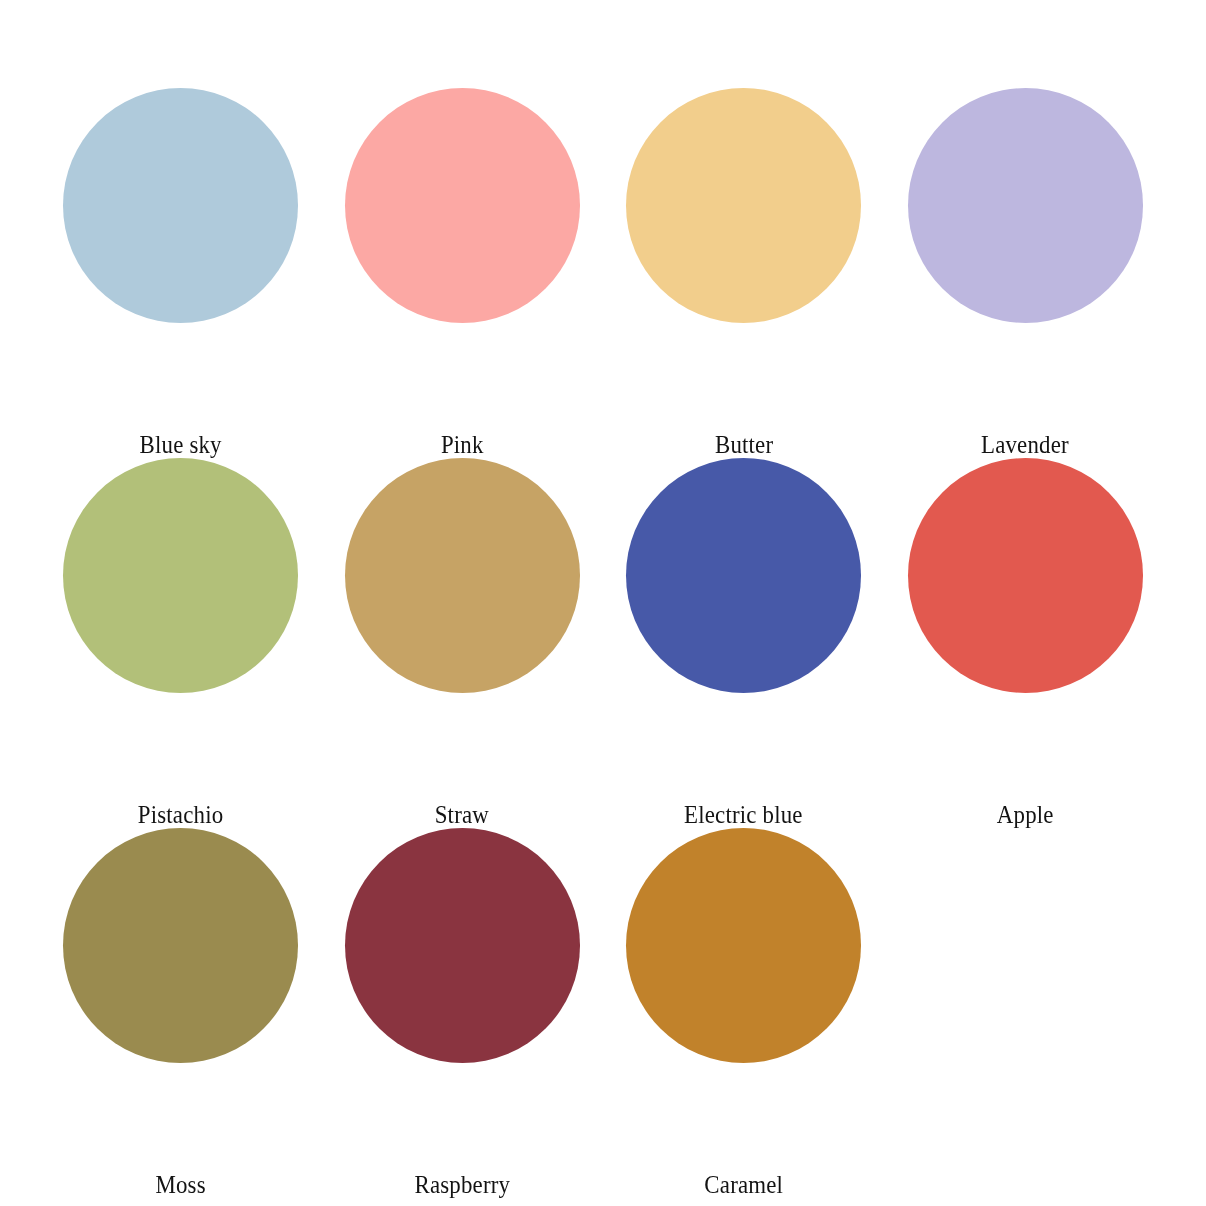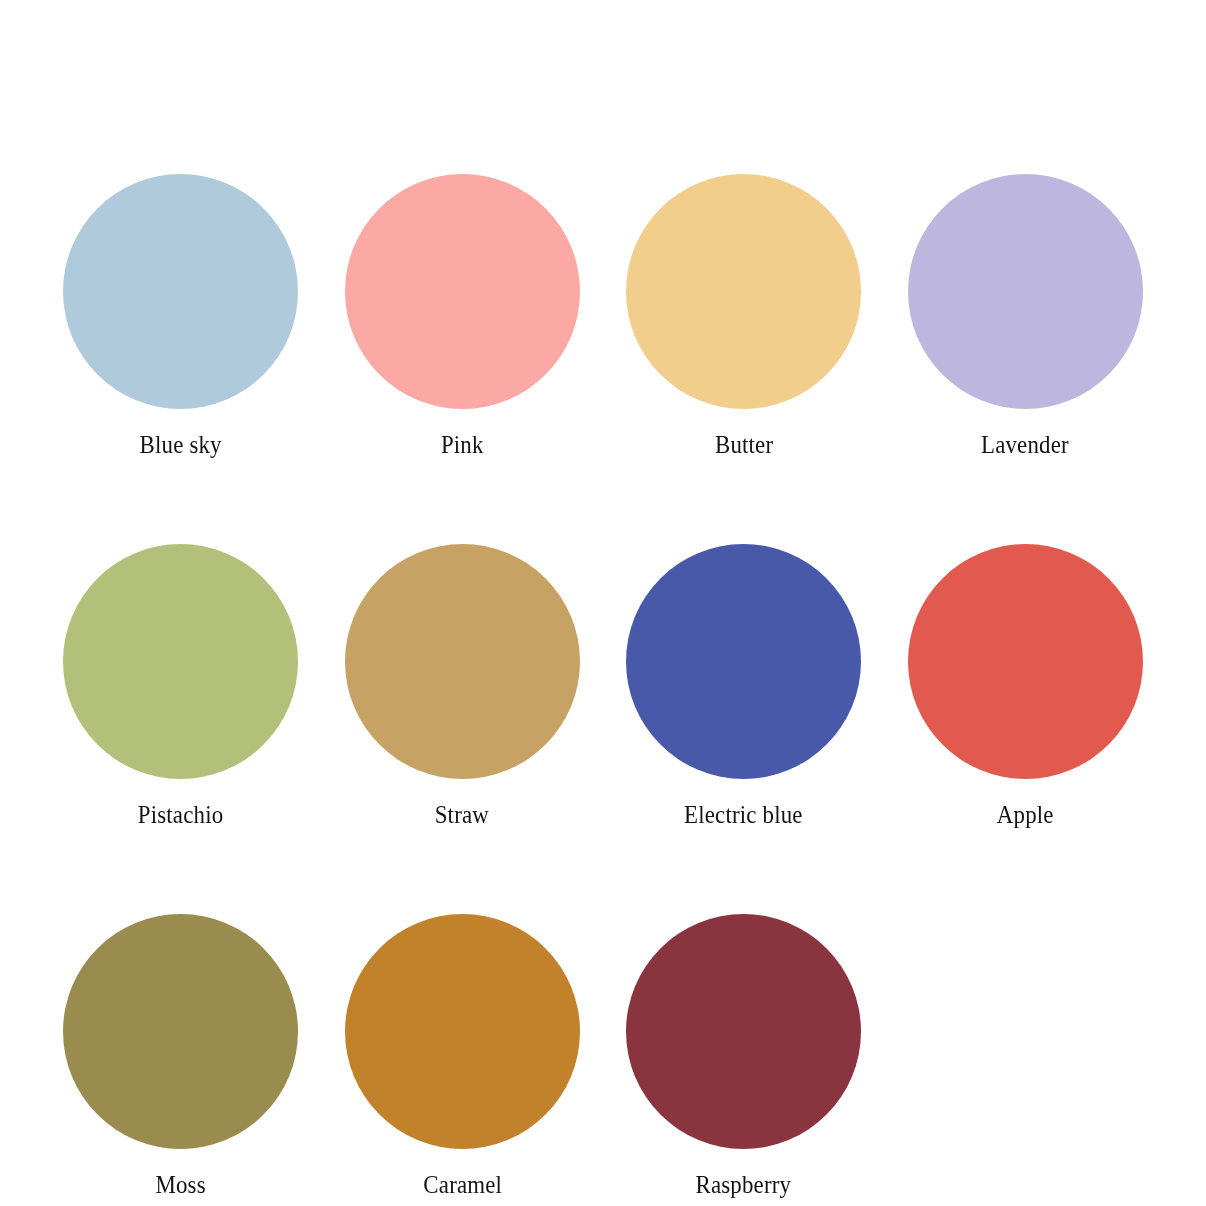--- a/index.html
+++ b/index.html
@@ -28,21 +28,21 @@
     grid-template-rows: repeat(3, 370px);
     column-gap: 0px;
     row-gap: 0px;
     width: 1126px;
     margin: 0 auto;
   }
   .swatch-cell {
     display: flex;
     flex-direction: column;
     align-items: center;
-    justify-content: flex-end;
+    justify-content: space-between;
   }
   .swatch-circle {
     width: 235px;
     height: 235px;
     border-radius: 50%;
     display: block;
   }
   .swatch-label {
     margin-top: 22px;
     font-size: 26px;
@@ -101,23 +101,23 @@
       <div class="swatch-circle" style="background-color: rgb(226, 89, 79);"></div>
       <div class="swatch-label" style="color: rgb(19, 19, 19);">Apple</div>
     </div>
 
     <div class="swatch-cell">
       <div class="swatch-circle" style="background-color: rgb(154, 139, 79);"></div>
       <div class="swatch-label" style="color: rgb(19, 19, 19);">Moss</div>
     </div>
 
     <div class="swatch-cell">
-      <div class="swatch-circle" style="background-color: rgb(193, 130, 43);"></div>
-      <div class="swatch-label" style="color: rgb(19, 19, 19);">Caramel</div>
+      <div class="swatch-circle" style="background-color: rgb(138, 52, 64);"></div>
+      <div class="swatch-label" style="color: rgb(19, 19, 19);">Raspberry</div>
     </div>
 
     <div class="swatch-cell">
-      <div class="swatch-circle" style="background-color: rgb(138, 52, 64);"></div>
-      <div class="swatch-label" style="color: rgb(19, 19, 19);">Raspberry</div>
+      <div class="swatch-circle" style="background-color: rgb(193, 130, 43);"></div>
+      <div class="swatch-label" style="color: rgb(19, 19, 19);">Caramel</div>
     </div>
 
   </div>
 </div>
 
 </body></html>

